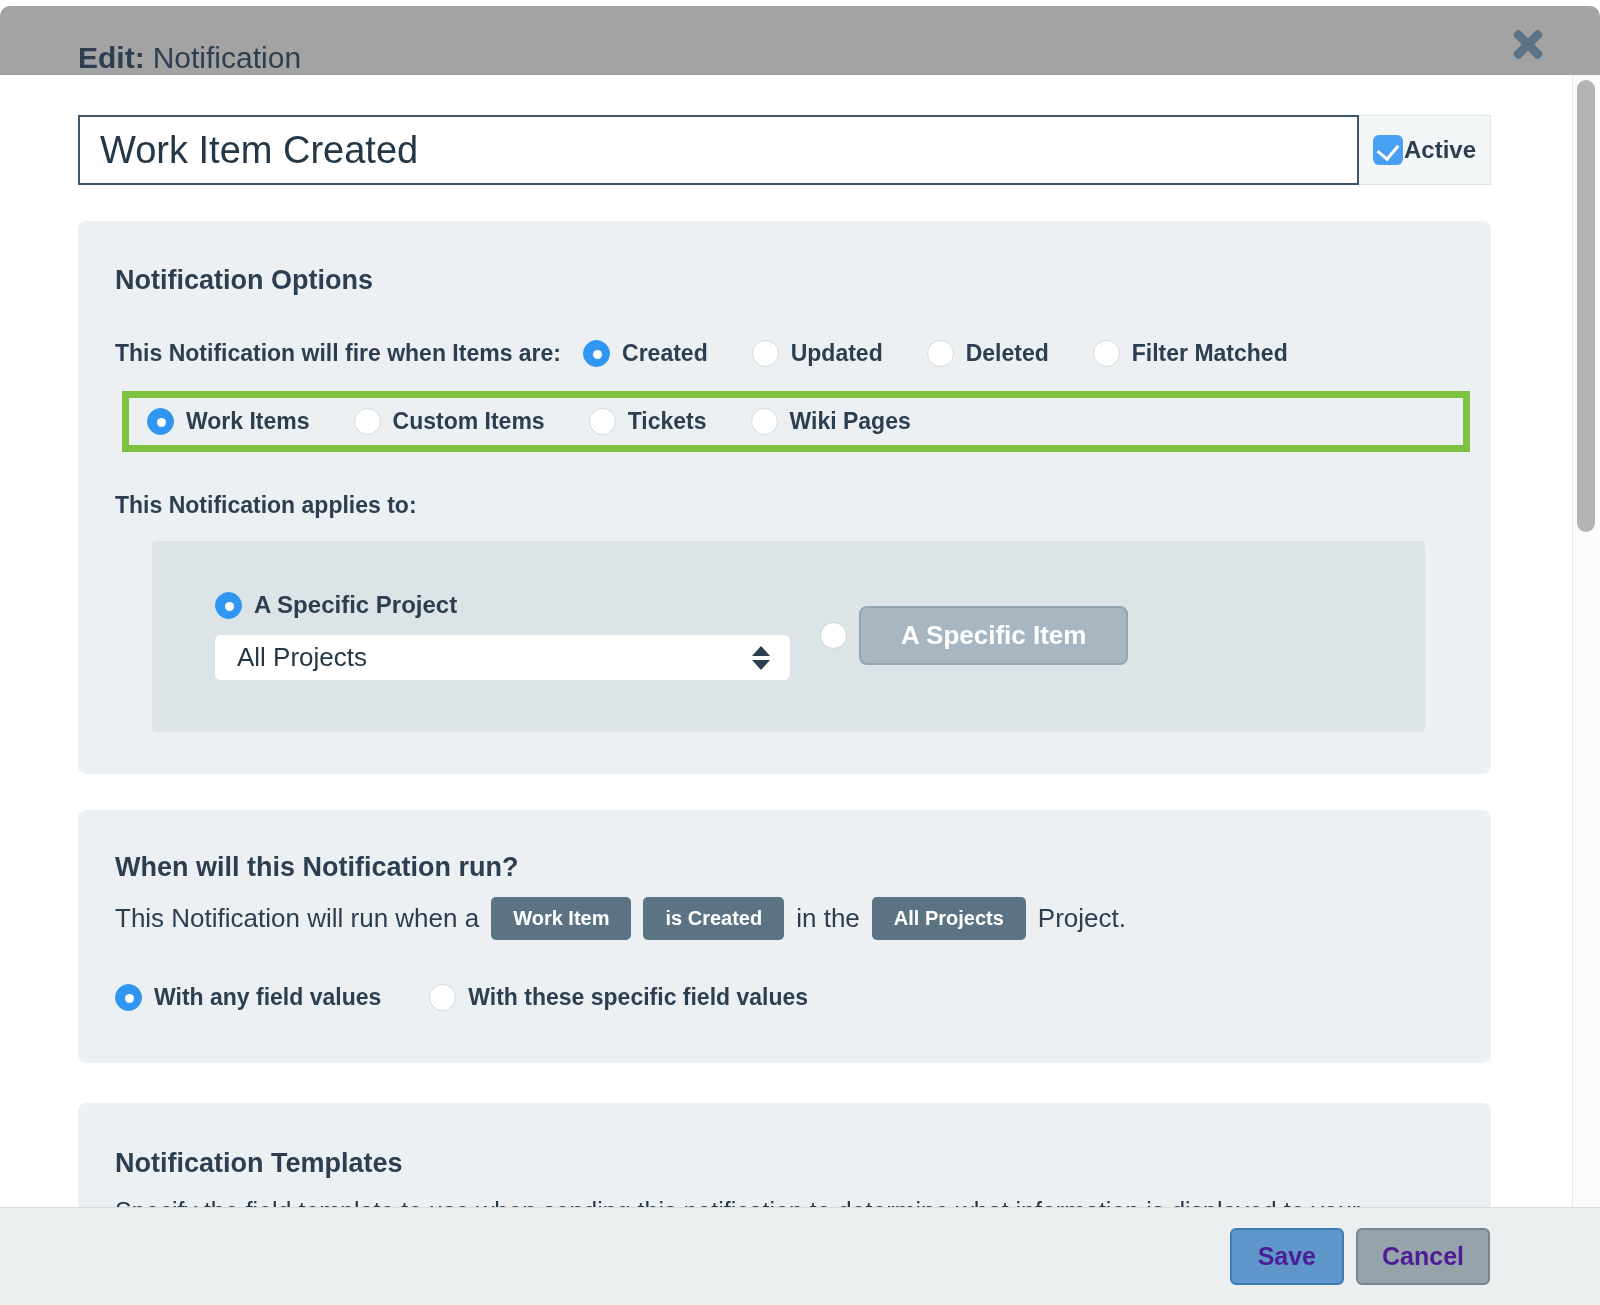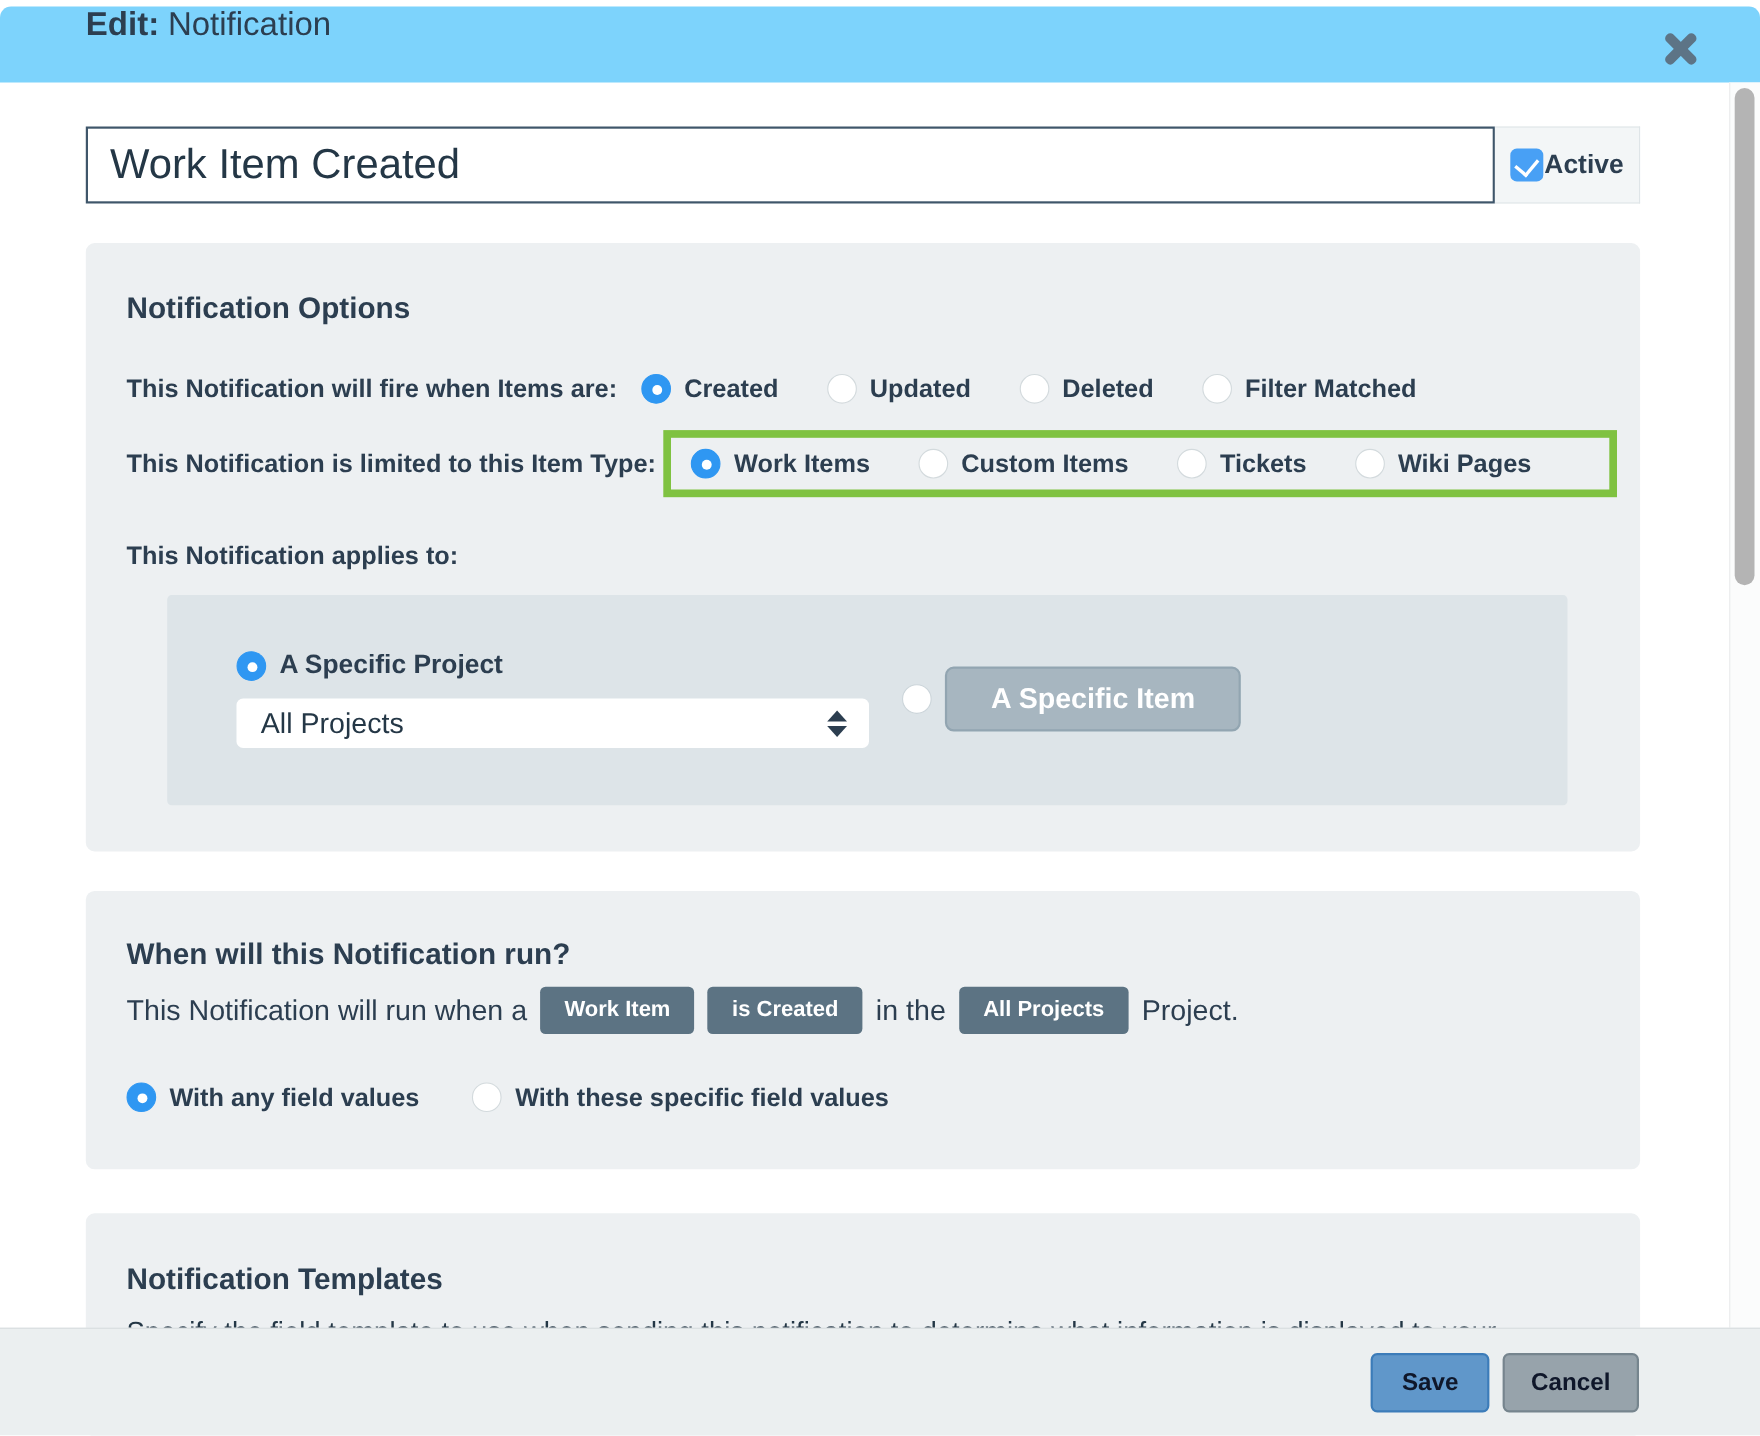--- a/index.html
+++ b/index.html
@@ -8,24 +8,24 @@
     font-family: "Liberation Sans", sans-serif;
     background: #ffffff;
     color: #2c3e50;
     position: relative;
   }
 
   
   .modal-header {
     margin-top: 6px;
     height: 69px;
-    background: #7dd3fc;
+    background: #a3a3a3;
     border-radius: 10px 10px 0 0;
     display: flex;
-    align-items: flex-start;
+    align-items: flex-end;
     padding-left: 78px;
     position: relative;
   }
   .modal-title { font-size: 30px; color: #2c3e50; font-weight: 400; }
   .modal-title b { font-weight: 700; margin-right: 8px; }
   .close-btn {
     position: absolute;
     right: 52px; top: 18px;
     width: 40px; height: 40px;
     cursor: pointer;
@@ -221,23 +221,23 @@
     border-top: 1px solid #d8dcdf;
     display: flex;
     align-items: center;
     justify-content: flex-end;
     padding-right: 110px;
     gap: 12px;
     z-index: 10;
   }
   .btn {
     font-family: "Liberation Sans", sans-serif;
-    font-size: 22px;
+    font-size: 25px;
     font-weight: 700;
-    color: #0f172a;
+    color: #4c1d95;
     border-radius: 6px;
     padding: 12px 26px;
     cursor: pointer;
   }
   .btn-save { background: #6097ca; border: 2px solid #3c7cb9; }
   .btn-cancel { background: #97a3ab; border: 2px solid #76858e; padding: 12px 24px; }
 
   
   .scrollbar-track {
     position: absolute;
@@ -298,21 +298,20 @@
           <span class="opt-label">Deleted</span>
         </div>
         <div class="opt">
           <span class="radio"></span>
           <span class="opt-label">Filter Matched</span>
         </div>
       </div>
     </div>
 
     <div class="type-row">
-      <span class="row-label">This Notification is limited to this Item Type:</span>
       <div class="opts">
         <div class="opt">
           <span class="radio on"></span>
           <span class="opt-label">Work Items</span>
         </div>
         <div class="opt">
           <span class="radio"></span>
           <span class="opt-label">Custom Items</span>
         </div>
         <div class="opt">

